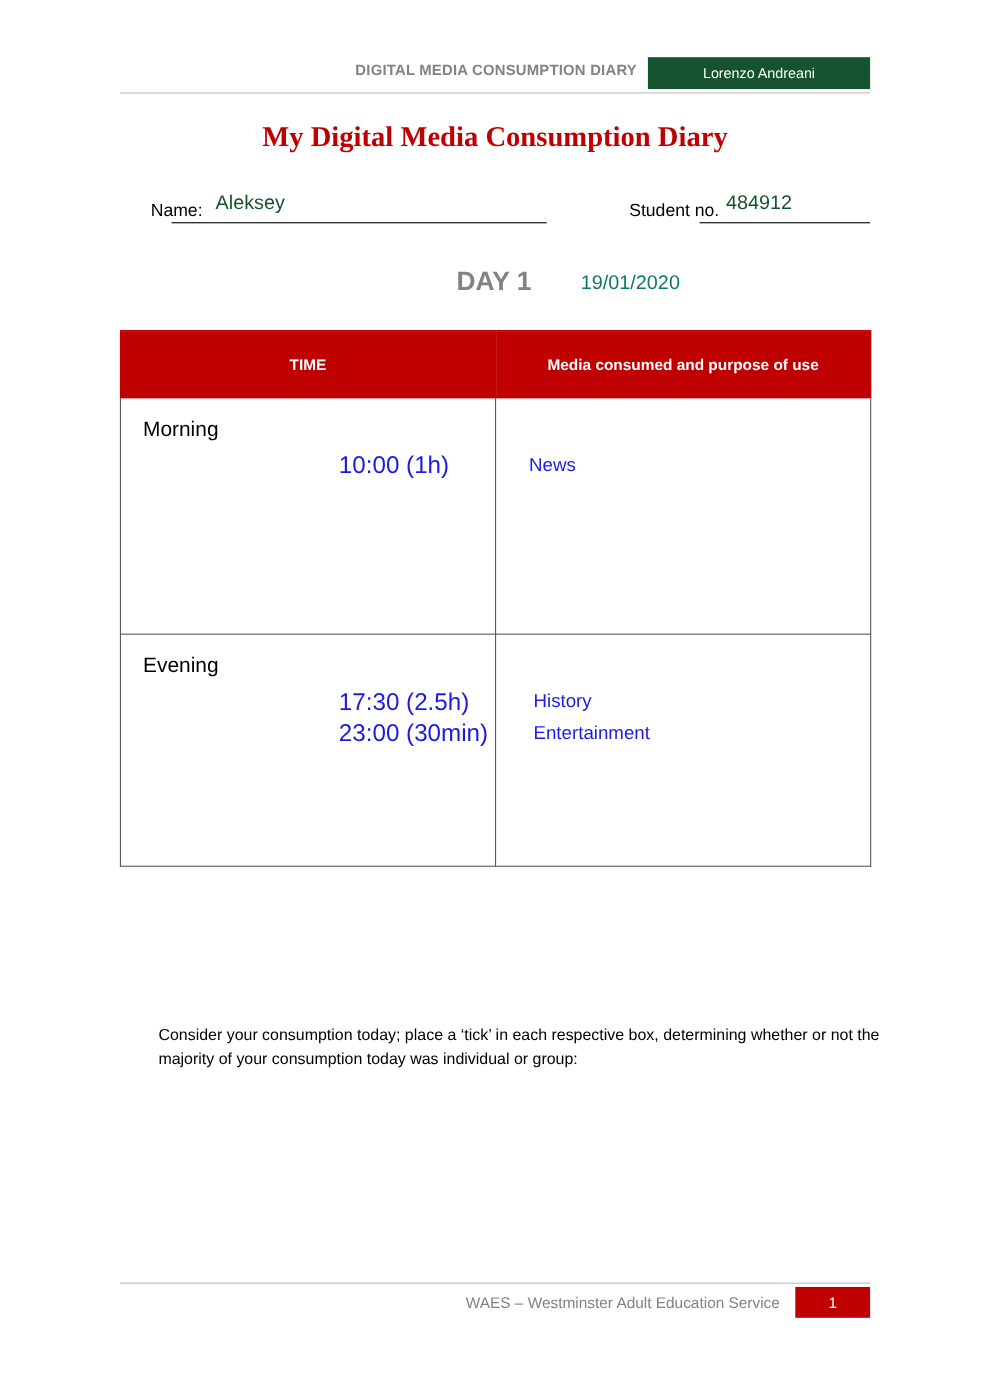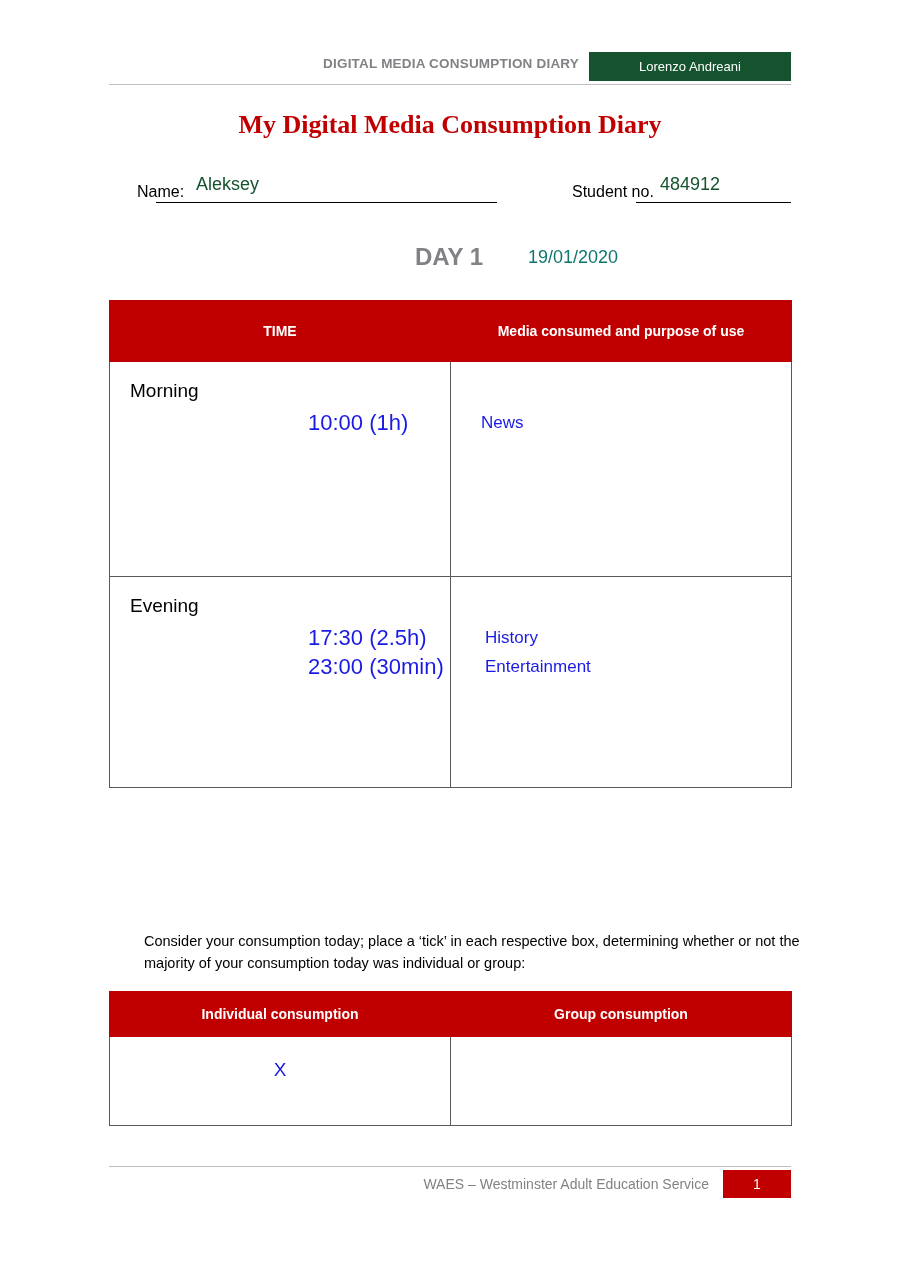--- a/index.html
+++ b/index.html
@@ -348,42 +348,20 @@
           <div class="cell-inner">
             <span class="media-entries shifted">History<br>Entertainment</span>
           </div>
         </td>
       </tr>
     </tbody>
   </table>
 
   <div class="instruction">Consider your consumption today; place a ‘tick’ in each respective box, determining whether or not the majority of your consumption today was individual or group:</div>
 
-  <table class="consumption-table">
-    <colgroup>
-      <col style="width:341px">
-      <col style="width:341px">
-    </colgroup>
-    <thead>
-      <tr>
-        <th>Individual consumption</th>
-        <th>Group consumption</th>
-      </tr>
-    </thead>
-    <tbody>
-      <tr>
-        <td>
-          <span class="tick-mark">X</span>
-        </td>
-        <td>
-          <span class="tick-mark"></span>
-        </td>
-      </tr>
-    </tbody>
-  </table>
 
   <div class="footer-rule"></div>
   <div class="doc-footer">
     <div class="footer-text">WAES – Westminster Adult Education Service</div>
     <div class="footer-page">1</div>
   </div>
 
 </div>
 
 </body></html>

